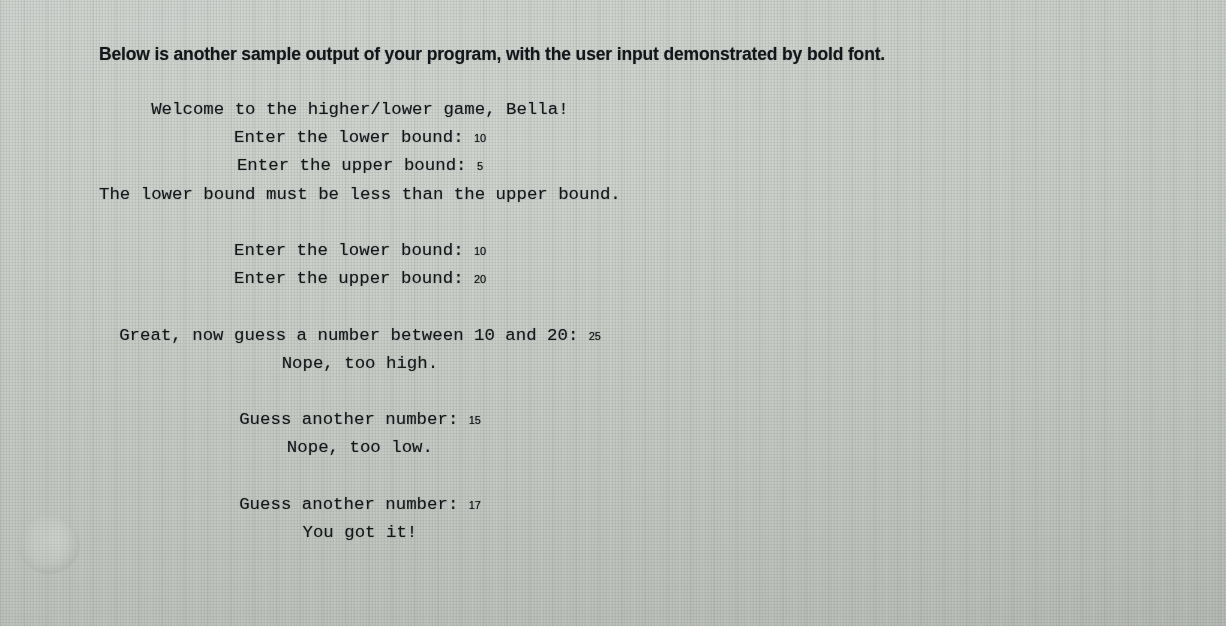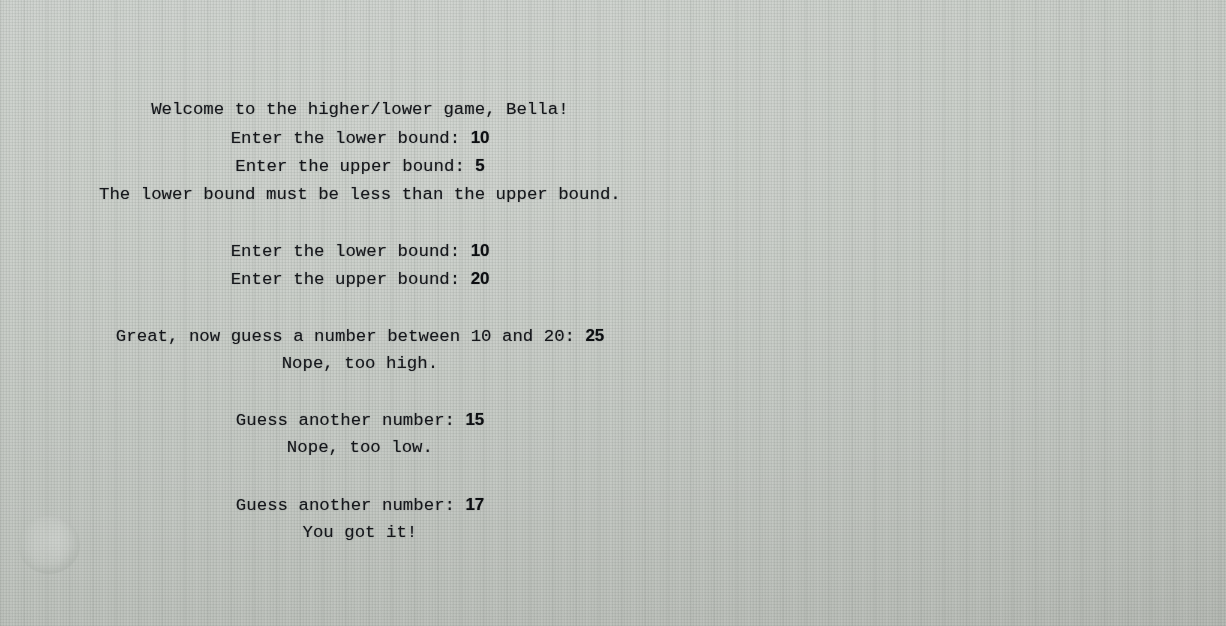--- a/index.html
+++ b/index.html
@@ -144,36 +144,37 @@
     white-space: pre;
   }
 
   .console-line.blank {
     height: 28.2px;
   }
 
   
   .user-input {
     font-family: "Liberation Sans", sans-serif;
-    font-weight: bold;
-    font-size: 17px;
+    font-weight: normal;
+    font-size: 11px;
     letter-spacing: -0.2px;
     color: #0d0f12;
     text-shadow: 0 0 1.1px rgba(30,33,36,0.55);
   }
 </style>
 </head>
 <body>
 
 <div id="screen-photo">
 
   <div id="lcd-stripes-v"></div>
   <div id="lcd-stripes-h"></div>
   <div id="moire-bands"></div>
   <div id="smudge-reflection"></div>
 
   <div id="content">
 
+    <div class="prompt-heading">Below is another sample output of your program, with the user input demonstrated by bold font.</div>
 
     <div id="console-output"><div class="console-line"><span>Welcome to the higher/lower game, Bella!</span></div><div class="console-line"><span>Enter the lower bound: </span><span class="user-input">10</span></div><div class="console-line"><span>Enter the upper bound: </span><span class="user-input">5</span></div><div class="console-line"><span>The lower bound must be less than the upper bound.</span></div><div class="console-line blank">&nbsp;</div><div class="console-line"><span>Enter the lower bound: </span><span class="user-input">10</span></div><div class="console-line"><span>Enter the upper bound: </span><span class="user-input">20</span></div><div class="console-line blank">&nbsp;</div><div class="console-line"><span>Great, now guess a number between 10 and 20: </span><span class="user-input">25</span></div><div class="console-line"><span>Nope, too high.</span></div><div class="console-line blank">&nbsp;</div><div class="console-line"><span>Guess another number: </span><span class="user-input">15</span></div><div class="console-line"><span>Nope, too low.</span></div><div class="console-line blank">&nbsp;</div><div class="console-line"><span>Guess another number: </span><span class="user-input">17</span></div><div class="console-line"><span>You got it!</span></div></div>
 
   </div>
 </div>
 
 </body></html>

